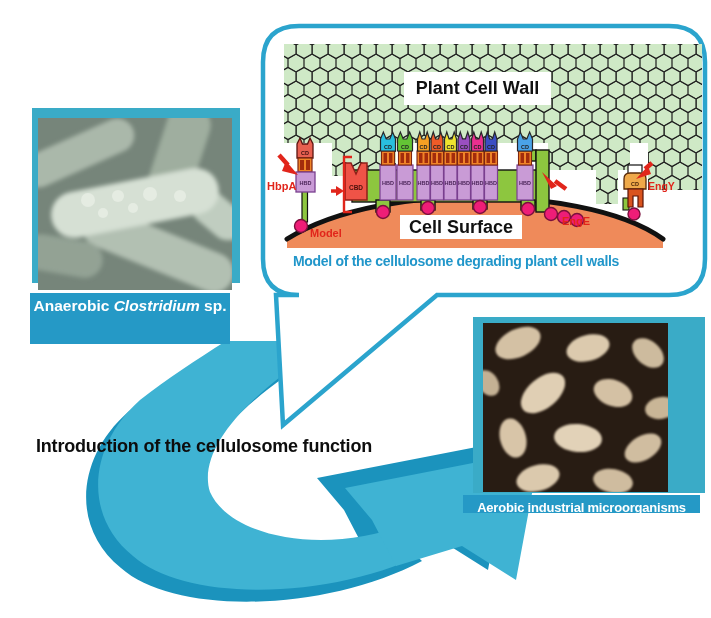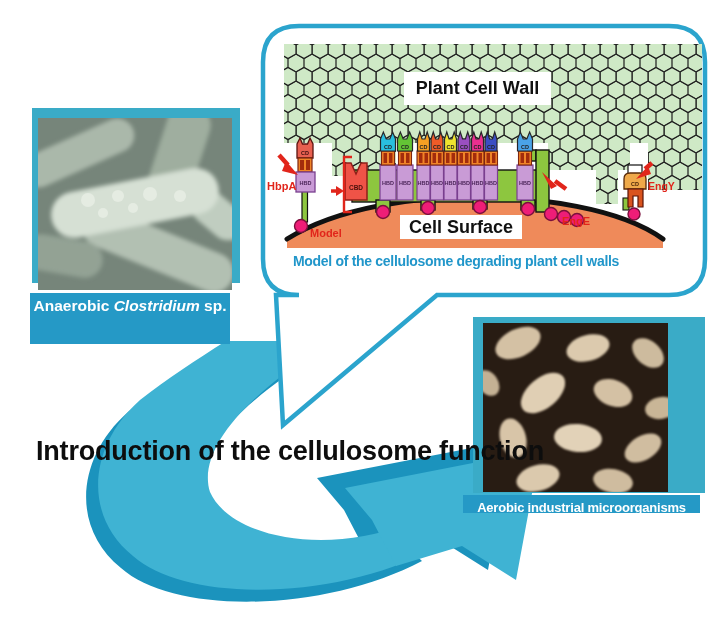--- a/index.html
+++ b/index.html
@@ -5,21 +5,21 @@
   html,body{margin:0;padding:0;background:#fff;}
   #stage{position:relative;width:711px;height:618px;background:#fff;overflow:hidden;
          font-family:"Liberation Sans",sans-serif;}
   .abs{position:absolute;}
   .svgfull{position:absolute;left:0;top:0;width:711px;height:618px;}
   .svgtxt{font-family:"Liberation Sans",sans-serif;font-weight:bold;}
   .whitebox{background:#fff;color:#111;font-weight:bold;text-align:center;
             display:flex;align-items:center;justify-content:center;white-space:nowrap;}
   .redlabel{color:#e1251b;font-weight:bold;font-size:11px;white-space:nowrap;margin-top:33px;}
   .capstrip{color:#fff;font-weight:bold;text-align:center;}
-  #headline{font-weight:bold;color:#0d0d0d;font-size:27px;white-space:nowrap;letter-spacing:-0.2px;}
+  #headline{font-weight:bold;color:#0d0d0d;font-size:18px;white-space:nowrap;letter-spacing:-0.2px;}
   #model-caption{color:#2196ca;font-weight:bold;font-size:14px;text-align:center;
                  white-space:nowrap;letter-spacing:-0.3px;}
   .z1{z-index:1}.z2{z-index:2}.z3{z-index:3}.z4{z-index:4}.z5{z-index:5}
 </style>
 </head>
 <body>
 
 <div id="stage">
 
   <svg class="svgfull z1" viewBox="0 0 711 618">

